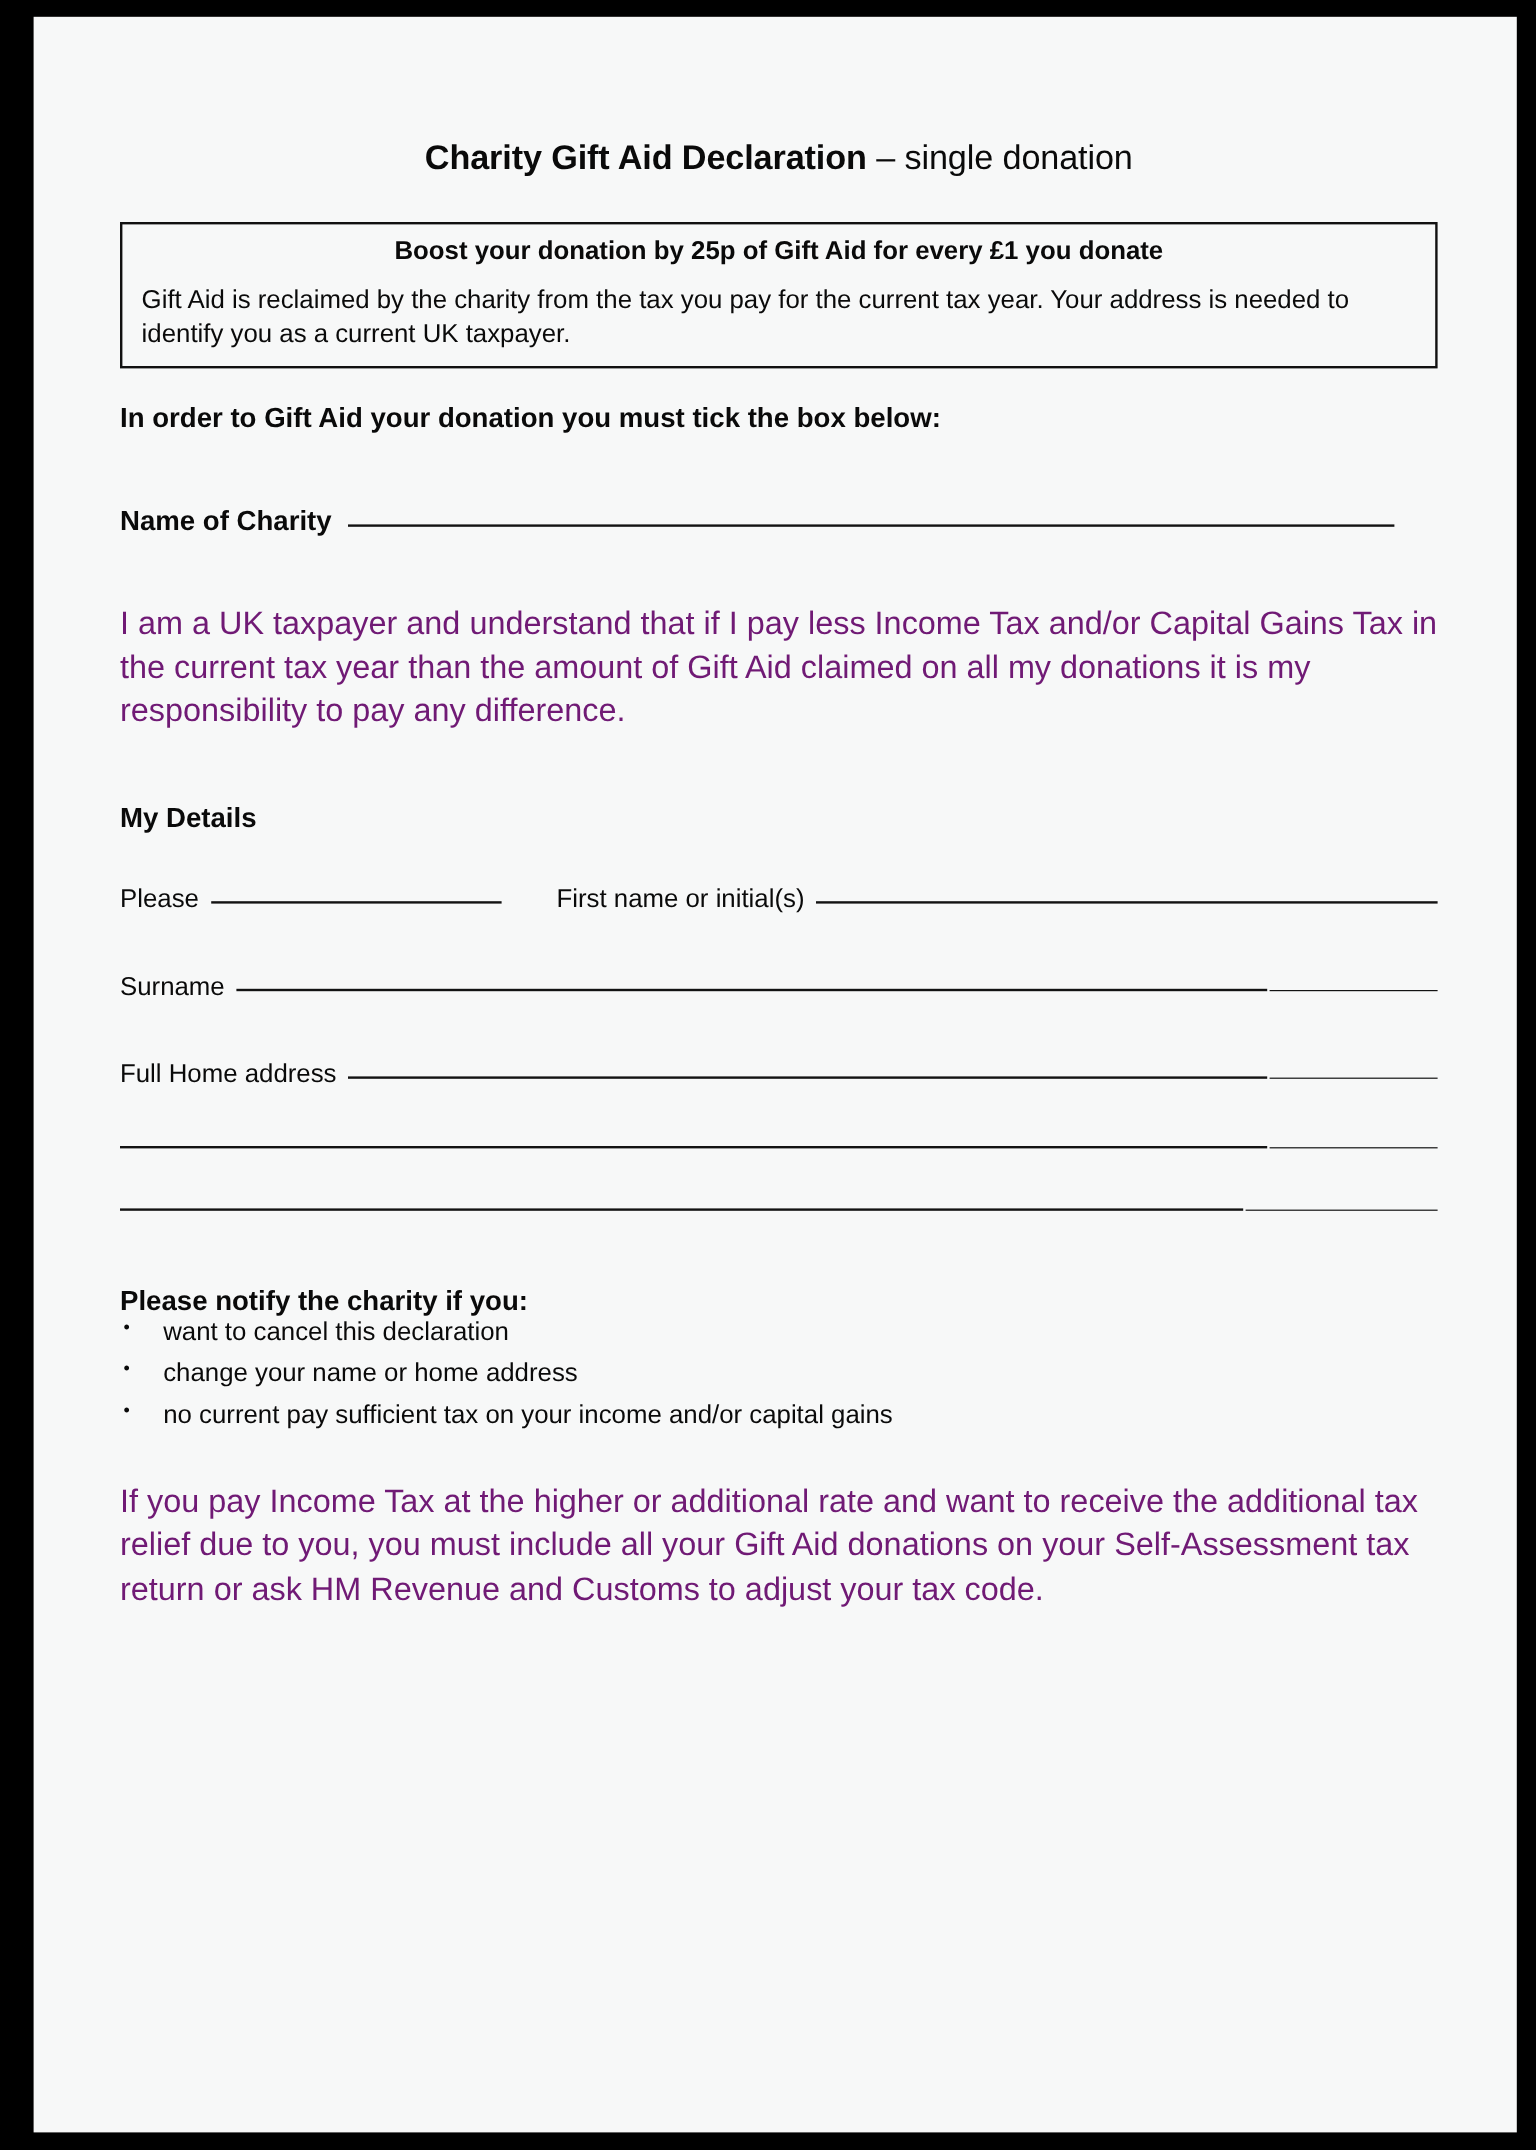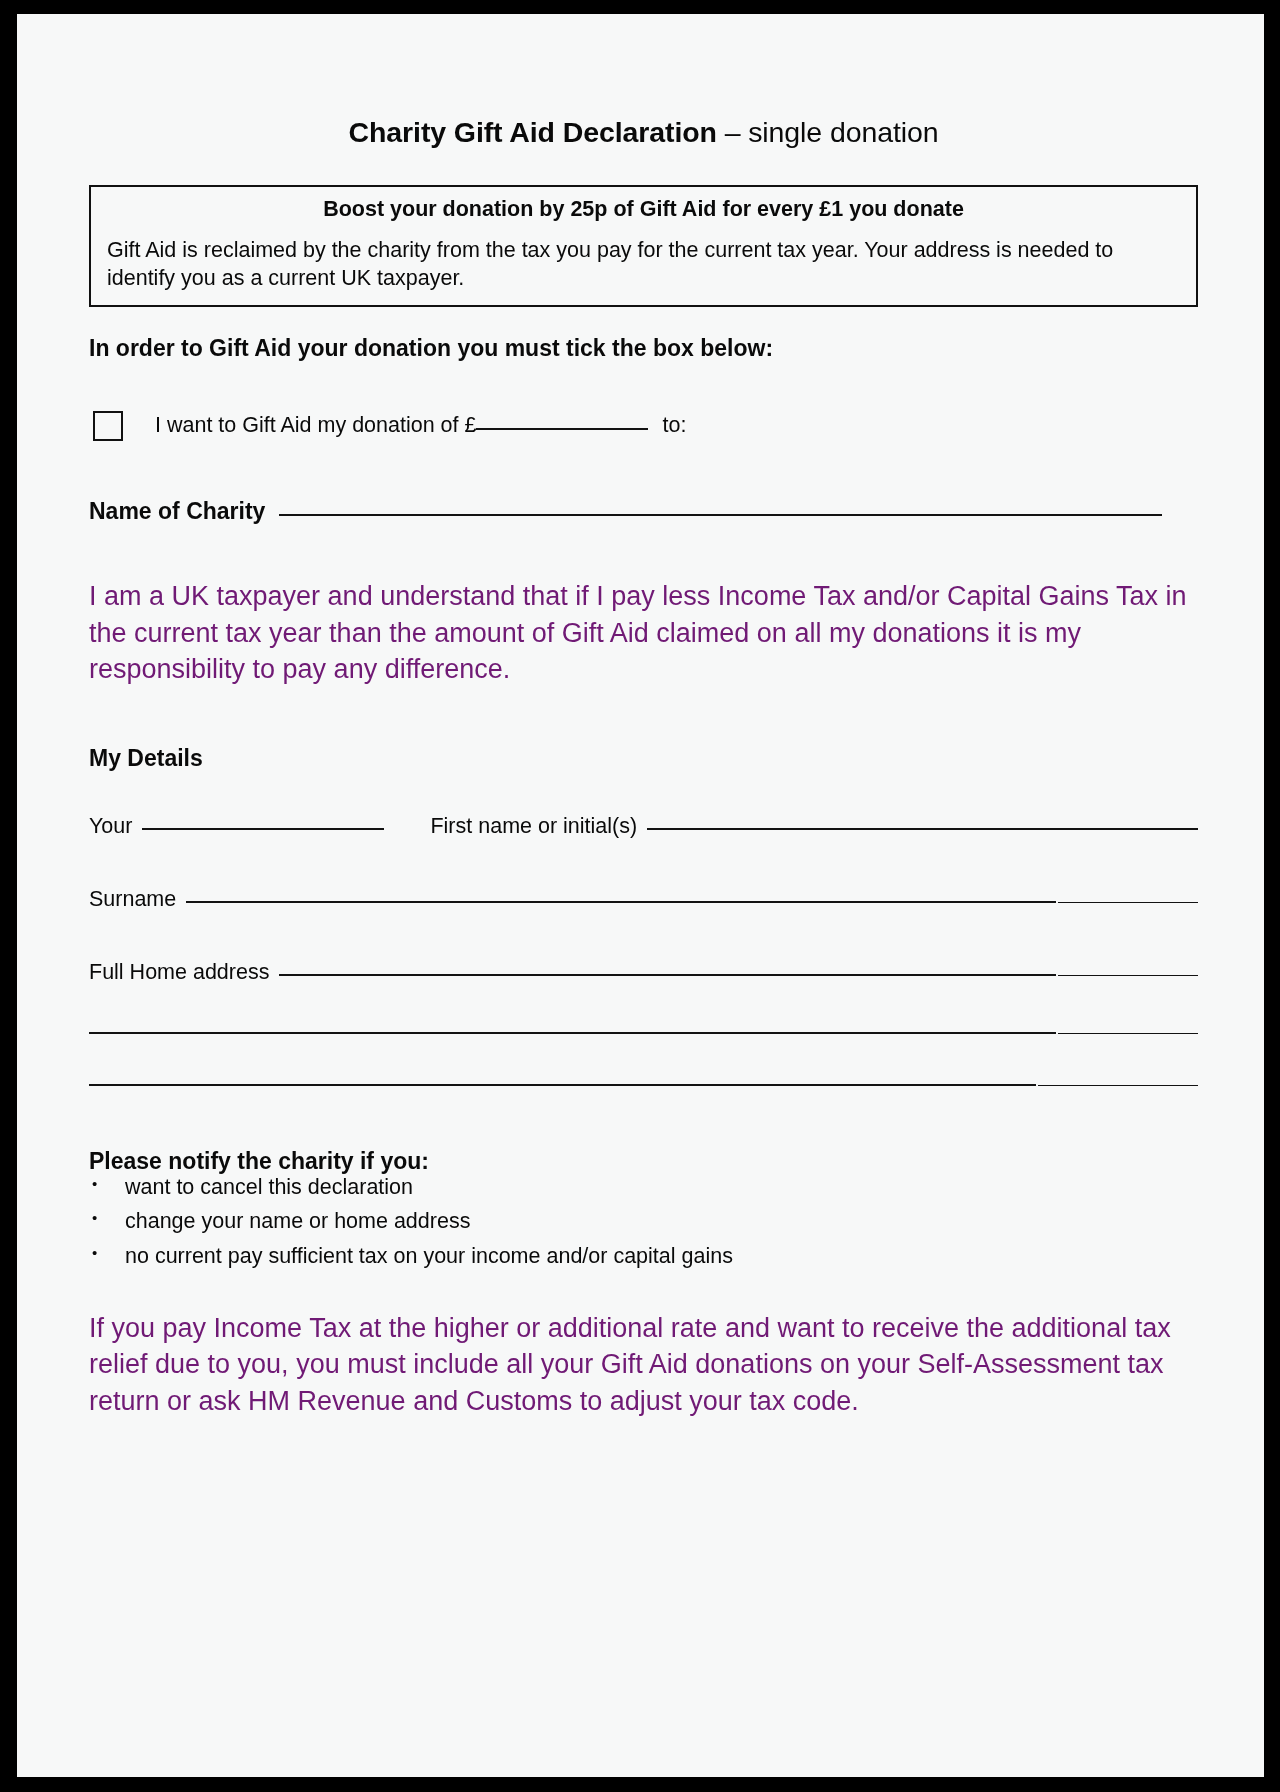--- a/index.html
+++ b/index.html
@@ -15,21 +15,21 @@
   }
 
   
   .frame {
     position: absolute;
     left: 0; top: 0;
     width: 1280px;
     height: 1792px;
     background: #000000;
     box-sizing: border-box;
-    padding: 14px 16px 15px 17px;
+    padding: 14px 16px 15px 28px;
   }
 
   
   .page {
     position: relative;
     width: 100%;
     height: 100%;
     background: #f7f8f8;
     box-sizing: border-box;
     padding: 0;
@@ -189,41 +189,33 @@
         <span class="t-strong">Charity Gift Aid Declaration</span><span class="t-light"> – single donation</span>
       </div>
 
       <div class="notice-box">
         <div class="notice-head">Boost your donation by 25p of Gift Aid for every £1 you donate</div>
         <div class="notice-body">Gift Aid is reclaimed by the charity from the tax you pay for the current tax year. Your address is needed to identify you as a current UK taxpayer.</div>
       </div>
 
       <div class="bold-head" style="margin-top:27px;">In order to Gift Aid your donation you must tick the box below:</div>
 
-      <div class="tick-row">
-        <div class="tickbox"></div>
-        <div class="tick-text">
-          <span>I want to Gift Aid my donation of £</span>
-          <span class="rule-inline" style="width:172px; margin:0 14px 0 0;"></span>
-          <span>to:</span>
-        </div>
-      </div>
 
       <div class="line-row s-charity">
         <span class="bold-head">Name of Charity</span>
         <span class="gap" style="width:14px;"></span>
         <span class="rule" style="flex:1; margin-right:36px;"></span>
       </div>
 
       <div class="para s-decl">I am a UK taxpayer and understand that if I pay less Income Tax and/or Capital Gains Tax in the current tax year than the amount of Gift Aid claimed on all my donations it is my responsibility to pay any difference.</div>
 
       <div class="bold-head s-mydet">My Details</div>
 
       <div class="line-row s-title">
-        <span class="plain-label">Your</span>
+        <span class="plain-label">Please</span>
         <span class="gap" style="width:10px;"></span>
         <span class="rule" style="width:242px;"></span>
         <span class="gap" style="width:46px;"></span>
         <span class="plain-label">First name or initial(s)</span>
         <span class="gap" style="width:10px;"></span>
         <span class="rule" style="flex:1;"></span>
       </div>
 
       <div class="line-row s-surname">
         <span class="plain-label">Surname</span>

